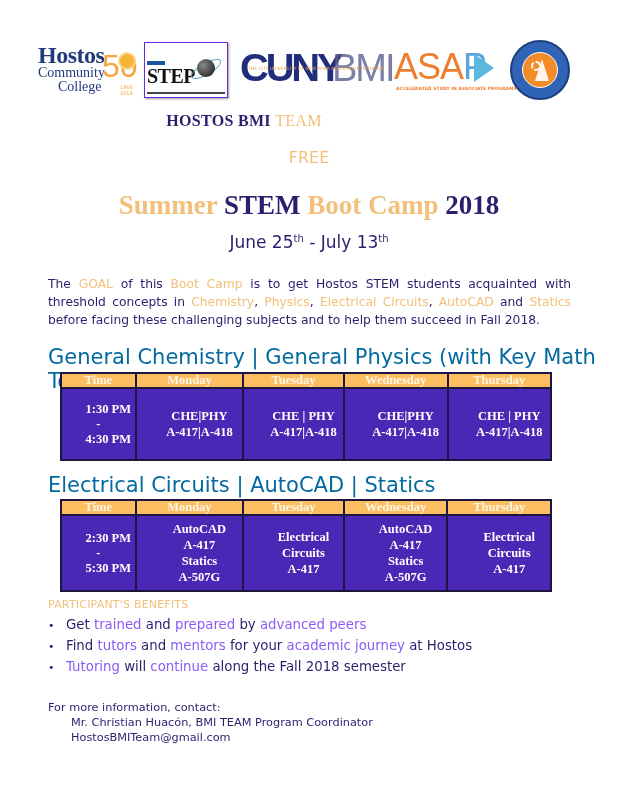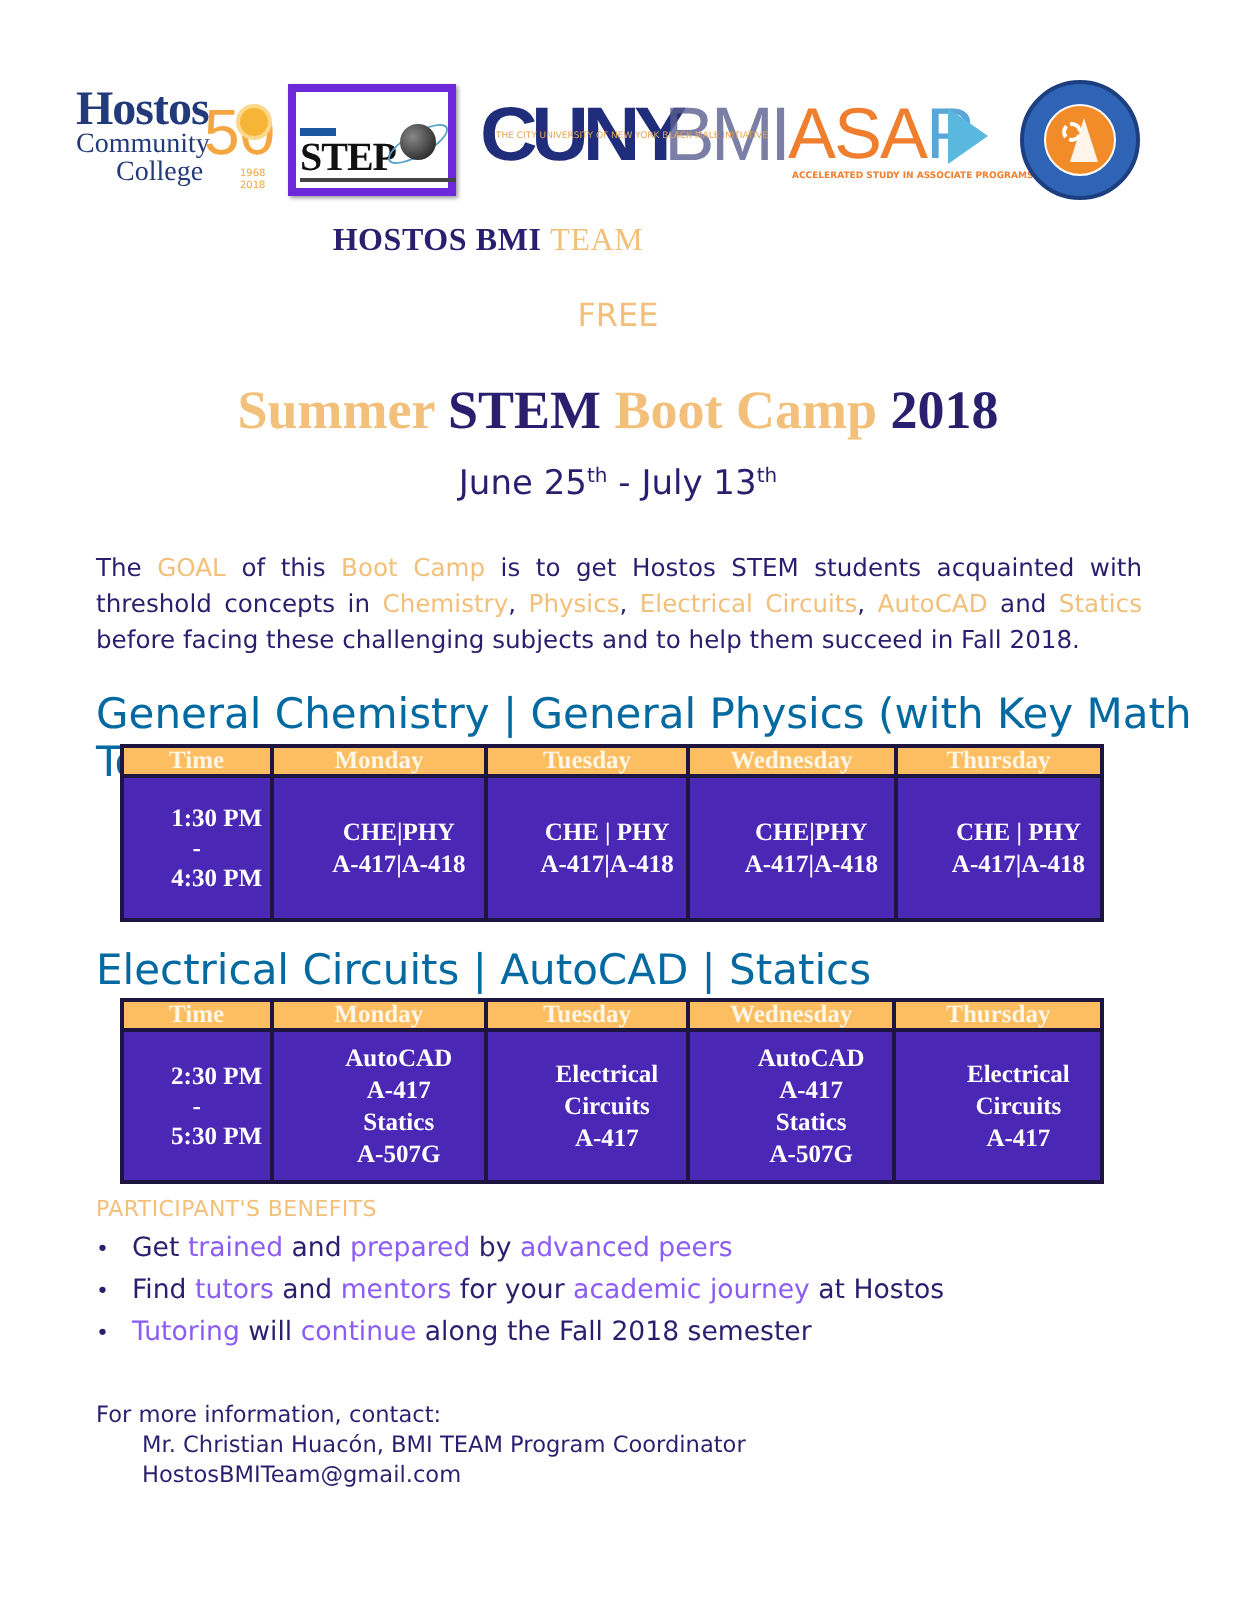--- a/index.html
+++ b/index.html
@@ -13,21 +13,21 @@
   .logos { position: absolute; top: 40px; left: 0; width: 618px; height: 62px; }
   .logo { position: absolute; }
   .hostos-logo { left: 36px; top: 4px; width: 95px; height: 55px; }
   .hostos-logo .l1 { position: absolute; left: 2px; top: 0; font-family: "Liberation Serif", serif; font-weight: bold; color: #233a7a; font-size: 24px; line-height: 22px; letter-spacing: -0.5px; }
   .hostos-logo .l2 { position: absolute; left: 2px; top: 22px; font-family: "Liberation Serif", serif; color: #233a7a; font-size: 14px; line-height: 14px; }
   .hostos-logo .l3 { position: absolute; left: 22px; top: 36px; font-family: "Liberation Serif", serif; color: #233a7a; font-size: 14px; line-height: 14px; }
   .hostos-logo .fifty { position: absolute; left: 66px; top: 0px; font-family: "Liberation Sans", sans-serif; font-size: 32px; line-height: 44px; color: #f4a640; font-weight: normal; }
   .hostos-logo .sun { position: absolute; left: 84px; top: 10px; width: 14px; height: 14px; border-radius: 50%; background: #f7b538; box-shadow: 0 0 0 2px #fbd88a; }
   .hostos-logo .years { position: absolute; left: 84px; top: 40px; font-size: 5px; color: #f4a640; line-height: 6px; }
 
-  .step-logo { left: 144px; top: 2px; width: 84px; height: 56px; border: 4px solid #6d28d9; box-shadow: 1px 1px 2px #999; background: #fff; }
+  .step-logo { left: 144px; top: 2px; width: 84px; height: 56px; border: 1px solid #6d28d9; box-shadow: 1px 1px 2px #999; background: #fff; }
   .step-logo .small { position: absolute; left: 2px; top: 18px; font-size: 3px; color: #1c56a0; background: #1c56a0; width: 18px; height: 4px; }
   .step-logo .word { position: absolute; left: 2px; top: 22px; font-family: "Liberation Serif", serif; font-weight: bold; font-size: 20px; color: #111; letter-spacing: -0.5px; }
   .step-logo .ball { position: absolute; left: 52px; top: 16px; width: 18px; height: 18px; border-radius: 50%; background: radial-gradient(circle at 35% 35%, #888, #111); }
   .step-logo .orbit { position: absolute; left: 44px; top: 20px; width: 34px; height: 12px; border: 1px solid #5aa0c8; border-radius: 50%; transform: rotate(-30deg); }
   .step-logo .tag { position: absolute; left: 2px; bottom: 3px; width: 78px; height: 2px; background: #444; }
 
   .cuny-logo { left: 240px; top: 6px; width: 150px; height: 46px; }
   .cuny-logo .cuny { position: absolute; left: 0; top: 0; font-family: "Liberation Sans", sans-serif; font-weight: bold; font-size: 38px; color: #1f2d7a; letter-spacing: -3px; line-height: 44px; transform: scaleX(1.05); transform-origin: left; }
   .cuny-logo .bmi { position: absolute; left: 92px; top: 0; font-family: "Liberation Sans", sans-serif; font-weight: normal; font-size: 38px; color: #5b5f8f; line-height: 44px; letter-spacing: -2px; opacity: 0.8; }
   .cuny-logo .strap { position: absolute; left: 8px; top: 20px; font-size: 4.5px; color: #e7a458; white-space: nowrap; }

